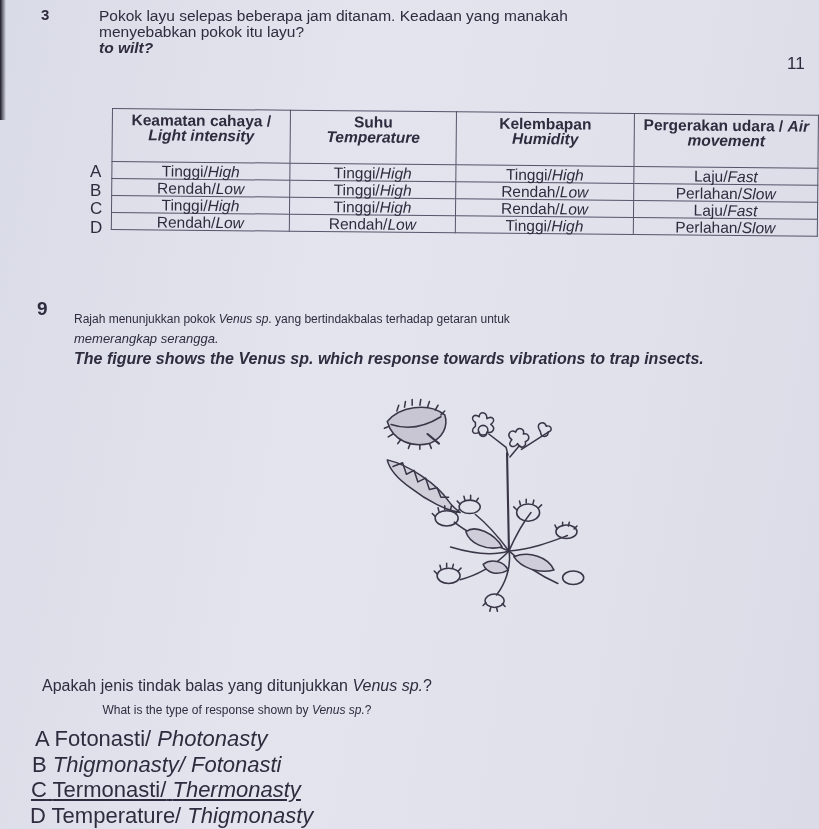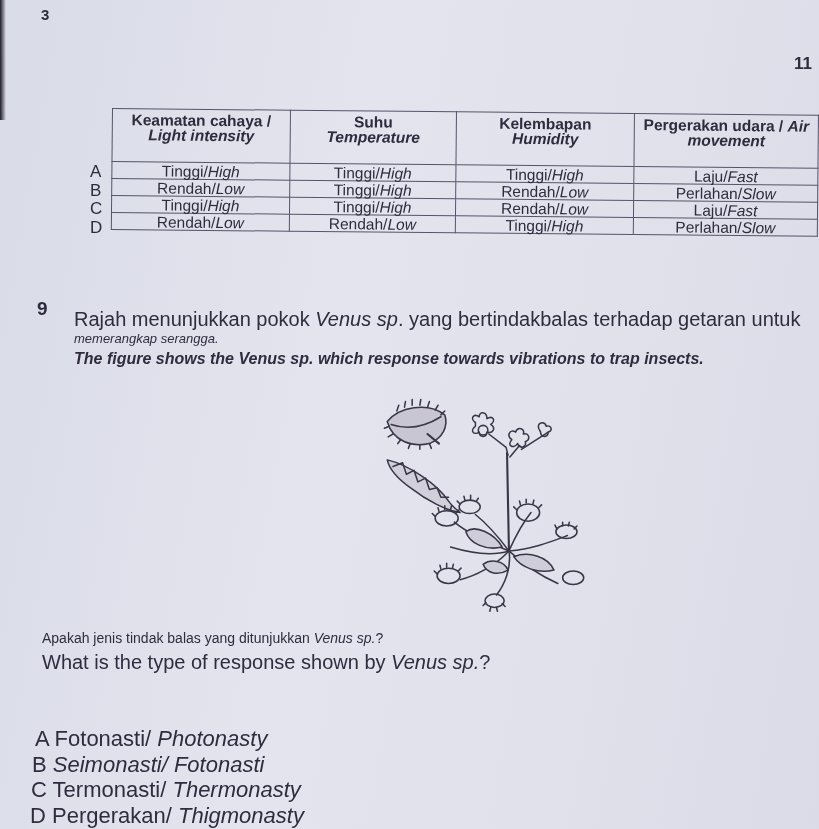--- a/index.html
+++ b/index.html
@@ -15,21 +15,21 @@
     }
     .abs { position: absolute; }
     .qnum { font-weight: bold; }
     .line { white-space: nowrap; font-size: 15.5px; line-height: 16px; }
     .it { font-style: italic; }
     .b { font-weight: bold; }
 
     
     #q8-num { left: 41px; top: 6px; font-size: 15px; }
     #q8-ms { left: 99px; top: 8px; }
-    #q8-marks { left: 787px; top: 54px; font-size: 17px; font-weight: bold; margin-left: 7px; }
+    #q8-marks { left: 787px; top: 54px; font-size: 17px; font-weight: normal; }
 
     
     #q8-table {
       position: absolute; left: 112px; top: 108px;
       border-collapse: collapse;
       transform: rotate(0.55deg); transform-origin: left top;
     }
     #q8-table th, #q8-table td {
       border: 1.3px solid #55546a;
       text-align: center; padding: 0 4px;
@@ -52,20 +52,23 @@
     #q9-options { left: 30px; top: 726px; font-size: 22px; line-height: 25.5px; }
     .opt { white-space: nowrap; }
   </style>
 </head>
 <body>
 
 <div class="edge-shadow"></div>
 
 <div class="abs qnum" id="q8-num">3</div>
 <div class="abs" id="q8-ms">
+  <div class="line">Pokok layu selepas beberapa jam ditanam. Keadaan yang manakah</div>
+  <div class="line">menyebabkan pokok itu layu?</div>
+  <div class="line it b">to wilt?</div>
 </div>
 <div class="abs" id="q8-marks">11</div>
 
 <div class="row-letters">
   <div>A</div>
   <div>B</div>
   <div>C</div>
   <div>D</div>
 </div>
 
@@ -113,21 +116,21 @@
       <td><span>Rendah/</span><span class="it">Low</span></td>
       <td><span>Rendah/</span><span class="it">Low</span></td>
       <td><span>Tinggi/</span><span class="it">High</span></td>
       <td><span>Perlahan/</span><span class="it">Slow</span></td>
     </tr>
   </tbody>
 </table>
 
 <div class="abs qnum" id="q9-num">9</div>
 <div class="abs" id="q9-ms">
-  <div class="line" style="font-size:20px;line-height:19px;"><span>Rajah menunjukkan pokok </span><span class="it">Venus sp</span><span>. yang bertindakbalas terhadap getaran untuk</span></div>
+  <div class="line" style="font-size:12px;line-height:19px;"><span>Rajah menunjukkan pokok </span><span class="it">Venus sp</span><span>. yang bertindakbalas terhadap getaran untuk</span></div>
   <div class="line" style="font-size:13px;line-height:19px;font-style:italic;">memerangkap serangga.</div>
   <div class="line it b" style="font-size:16px;line-height:22px;">The figure shows the Venus sp. which response towards vibrations to trap insects.</div>
 </div>
 
 <svg id="venus-figure" viewBox="0 0 240 240" fill="none" stroke="#3a3648" stroke-width="1.6" stroke-linecap="round" stroke-linejoin="round">
 
   <g>
     <path d="M18 35 C30 20 60 14 78 28 C82 40 76 52 62 58 C44 62 24 56 18 35 Z" fill="#c8c6d2"></path>
     <path d="M22 38 C40 44 58 40 74 30"></path>
     <path d="M28 24 l2 -6 M36 20 l1 -6 M44 18 l0 -6 M52 18 l1 -6 M60 20 l2 -6 M68 23 l3 -5 M74 28 l4 -4"></path>
@@ -173,22 +176,22 @@
     <path d="M153 127 l-3 -3 M157 122 l-1 -4 M163 120 l0 -4 M170 121 l1 -4 M176 125 l3 -3"></path>
     <ellipse cx="205" cy="150" rx="11" ry="7"></ellipse>
     <path d="M195 147 l-2 -4 M201 144 l0 -4 M207 144 l1 -4 M213 147 l3 -3"></path>
     <ellipse cx="212" cy="198" rx="11" ry="7"></ellipse>
     <ellipse cx="130" cy="222" rx="10" ry="7"></ellipse>
     <path d="M121 224 l-3 3 M126 229 l-1 4 M132 229 l1 4 M138 225 l3 3"></path>
   </g>
 </svg>
 
 <div class="abs" id="q9-prompt">
-  <div class="line" style="font-size:14px;line-height:24px;"><span>Apakah jenis tindak balas yang ditunjukkan </span><span class="it">Venus sp.</span><span>?</span></div>
-  <div class="line" style="font-size:20px;line-height:24px;text-align:center;"><span>What is the type of response shown by </span><span class="it">Venus sp.</span><span>?</span></div>
+  <div class="line" style="font-size:16px;line-height:24px;margin-top:48px;"><span>Apakah jenis tindak balas yang ditunjukkan </span><span class="it">Venus sp.</span><span>?</span></div>
+  <div class="line" style="font-size:12px;line-height:24px;text-align:center;"><span>What is the type of response shown by </span><span class="it">Venus sp.</span><span>?</span></div>
 </div>
 
 <div class="abs" id="q9-options">
   <div class="opt" style="padding-left:5px;"><span>A</span> <span>Fotonasti/</span> <span class="it">Photonasty</span></div>
-  <div class="opt" style="padding-left:2px;"><span>B</span> <span class="it">Seimonasti/</span> <span class="it">Fotonasti</span></div>
-  <div class="opt" style="padding-left:1px;"><span>C</span> <span>Termonasti/</span> <span class="it">Thermonasty</span></div>
-  <div class="opt"><span>D</span> <span>Pergerakan/</span> <span class="it">Thigmonasty</span></div>
+  <div class="opt" style="padding-left:2px;"><span>B</span> <span class="it">Thigmonasty/</span> <span class="it">Fotonasti</span></div>
+  <div class="opt" style="padding-left:1px;text-decoration:underline;"><span>C</span> <span>Termonasti/</span> <span class="it">Thermonasty</span></div>
+  <div class="opt"><span>D</span> <span>Temperature/</span> <span class="it">Thigmonasty</span></div>
 </div>
 
 </body></html>

